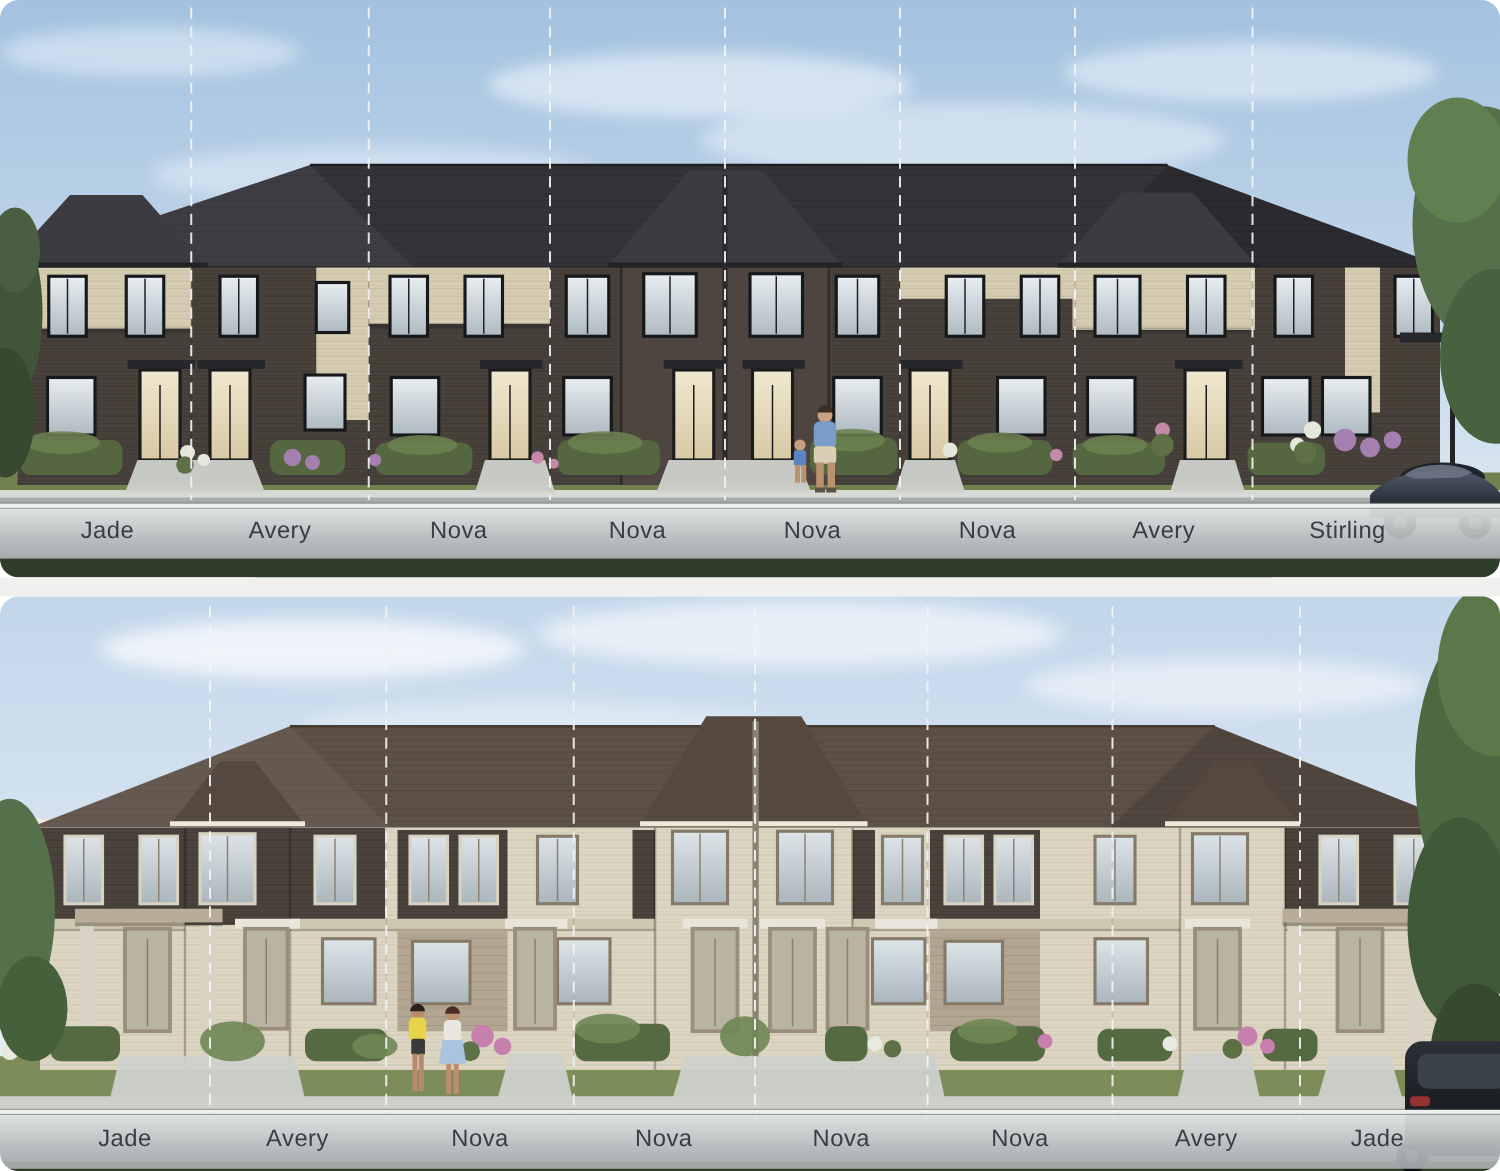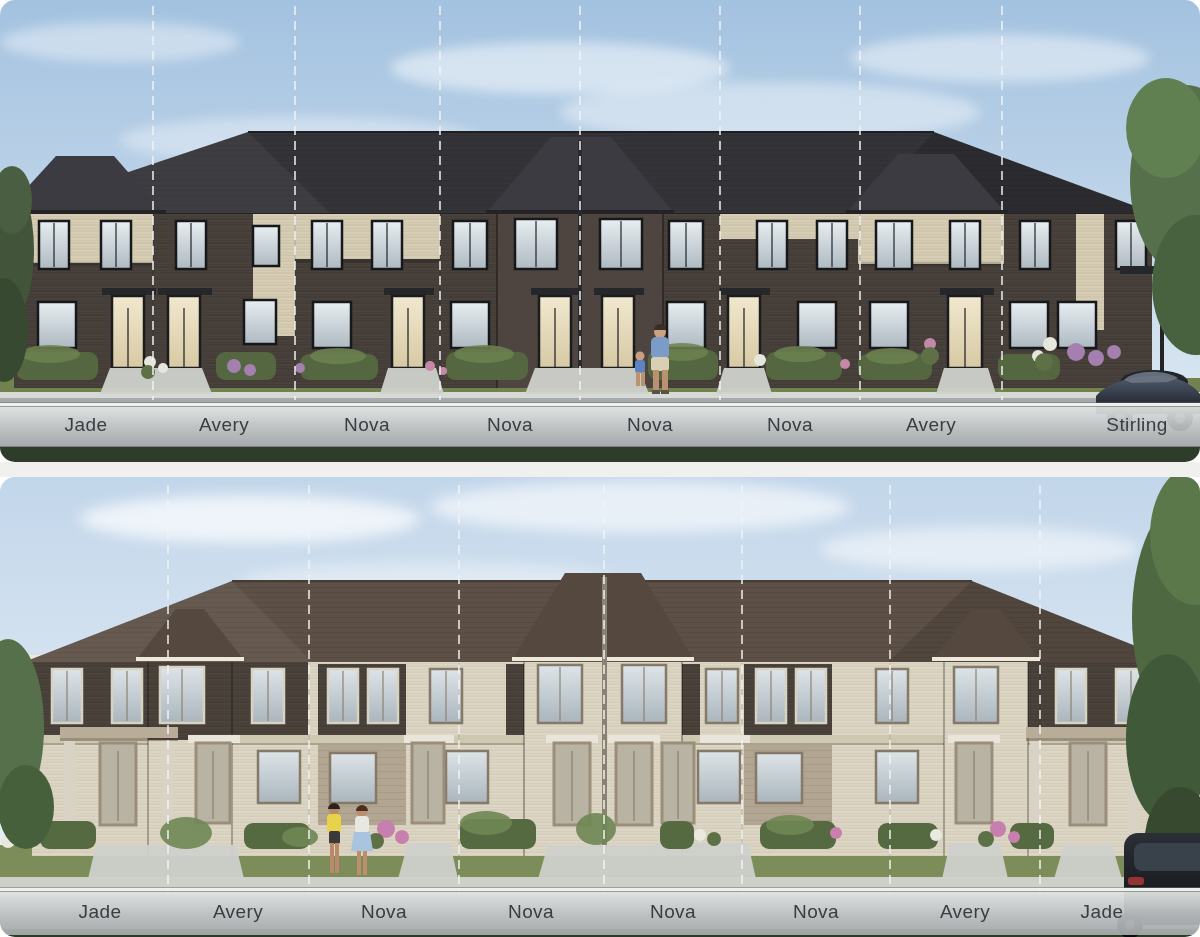--- a/index.html
+++ b/index.html
@@ -316,21 +316,21 @@
     </svg>
 
     <div class="label-bar bar-top">
       <span class="unit-label" style="left:86px">Jade</span>
       <span class="unit-label" style="left:224px">Avery</span>
       <span class="unit-label" style="left:367px">Nova</span>
       <span class="unit-label" style="left:510px">Nova</span>
       <span class="unit-label" style="left:650px">Nova</span>
       <span class="unit-label" style="left:790px">Nova</span>
       <span class="unit-label" style="left:931px">Avery</span>
-      <span class="unit-label" style="left:1137px">Stirling</span>
+      <span class="unit-label" style="left:1078px">Stirling</span>
     </div>
   </section>
 
   <div class="divider"></div>
 
   <section class="scene" style="height:460px">
     <svg viewBox="0 0 1200 460" width="1200" height="460">
       <defs>
         <linearGradient id="skyB" x1="0" y1="0" x2="0" y2="1">
           <stop offset="0" stop-color="#c2d6ea"></stop>

